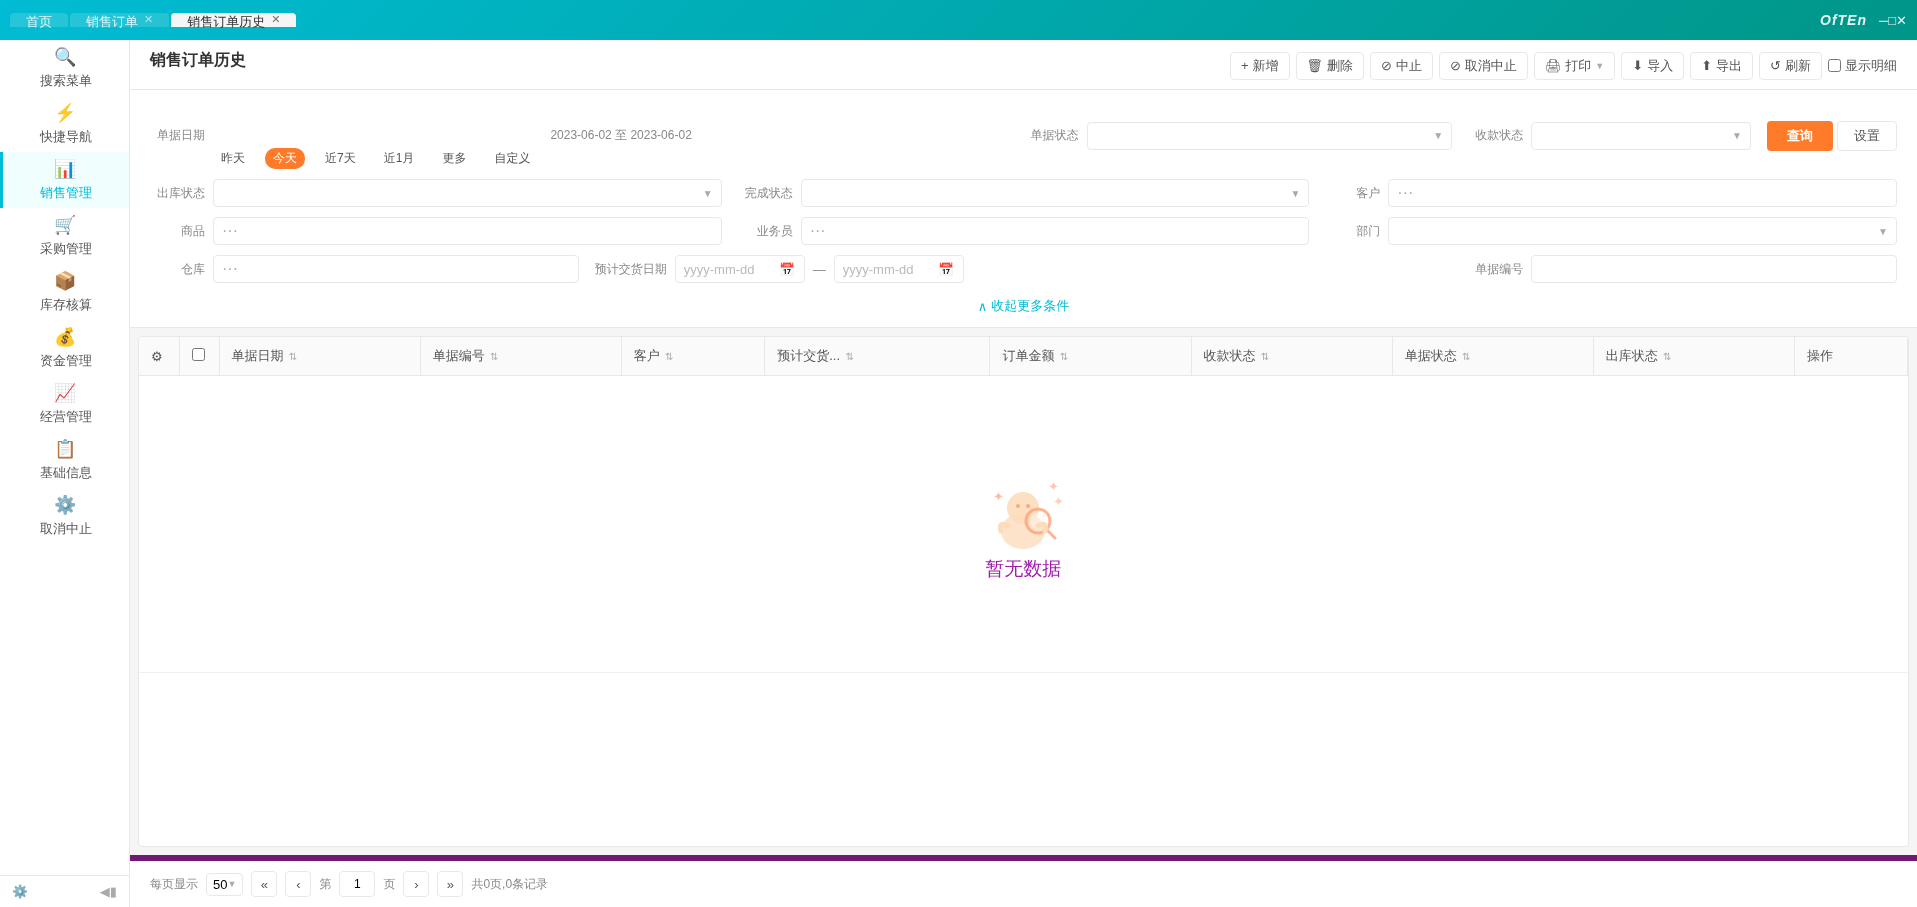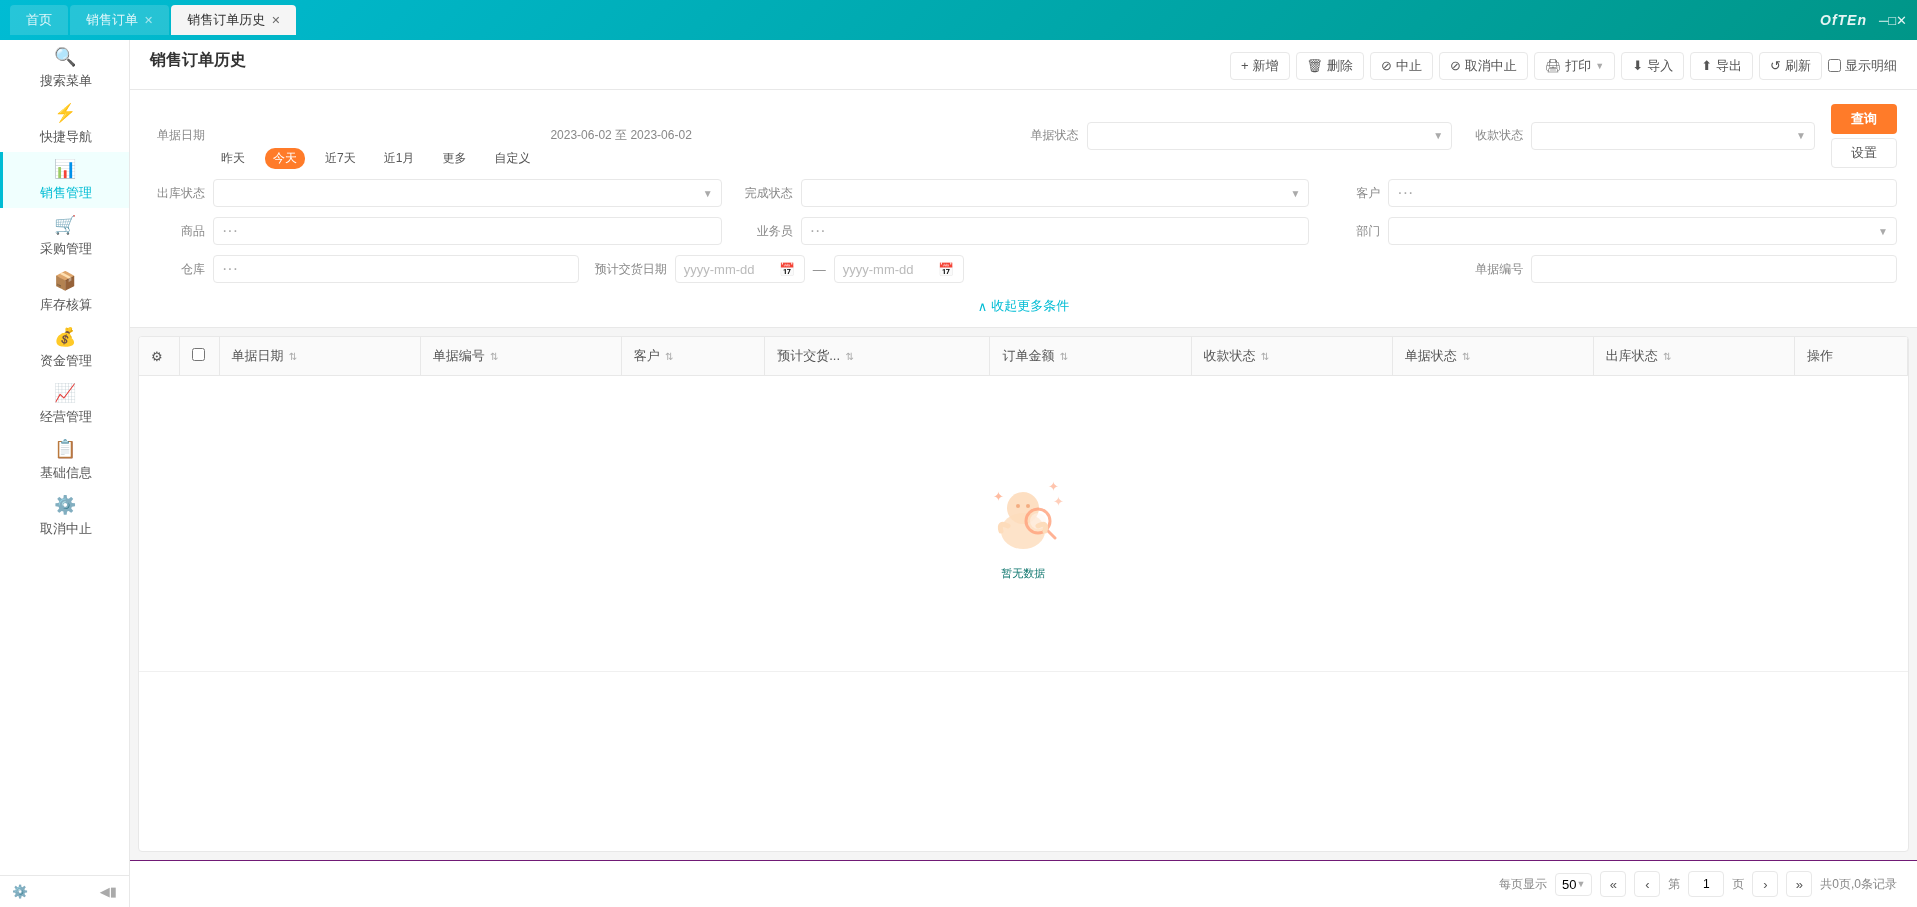--- a/index.html
+++ b/index.html
@@ -15,24 +15,23 @@
       color: white;
       flex-shrink: 0;
     }
     .top-bar-tabs {
       display: flex;
       align-items: center;
       gap: 2px;
       flex: 1;
     }
     .top-tab {
-      height: 30px;
+      height: 14px;
       padding: 0 16px;
       display: flex;
-      align-items: center;
       gap: 6px;
       cursor: pointer;
       border-radius: 4px 4px 0 0;
       font-size: 13px;
       color: rgba(255,255,255,0.85);
       background: rgba(255,255,255,0.15);
     }
     .top-tab.active {
       background: #f5f5f5;
       color: #333;
@@ -281,33 +280,31 @@
 
     
     .empty-state {
       display: flex;
       flex-direction: column;
       align-items: center;
       justify-content: center;
       padding: 80px 0;
     }
     .empty-text {
-      color: #0f766e;
-      font-size: 11px;
-      margin-top: 10px;
+      color: #a21caf;
+      font-size: 19px;
     }
 
     
     .footer-pagination {
       background: white;
-      border-top: 1px solid #701a75;
+      border-top: 6px solid #701a75;
       padding: 10px 20px;
       display: flex;
       align-items: center;
-      justify-content: flex-end;
       gap: 8px;
       flex-shrink: 0;
     }
     .page-size-label { color: #888; font-size: 12px; }
     .page-size-select {
       border: 1px solid #e8e8e8;
       border-radius: 4px;
       padding: 3px 6px;
       font-size: 12px;
       background: white;
@@ -354,21 +351,20 @@
       color: #555;
       border: 1px solid #e8e8e8;
       border-radius: 4px;
       padding: 5px 16px;
       cursor: pointer;
       font-size: 13px;
     }
 
     .query-settings-group {
       display: flex;
-      flex-direction: column;
       gap: 4px;
     }
   </style>
 </head>
 <body>
 
 <div class="top-bar">
   <div class="top-bar-tabs">
     <div class="top-tab">
       <span>首页</span>

